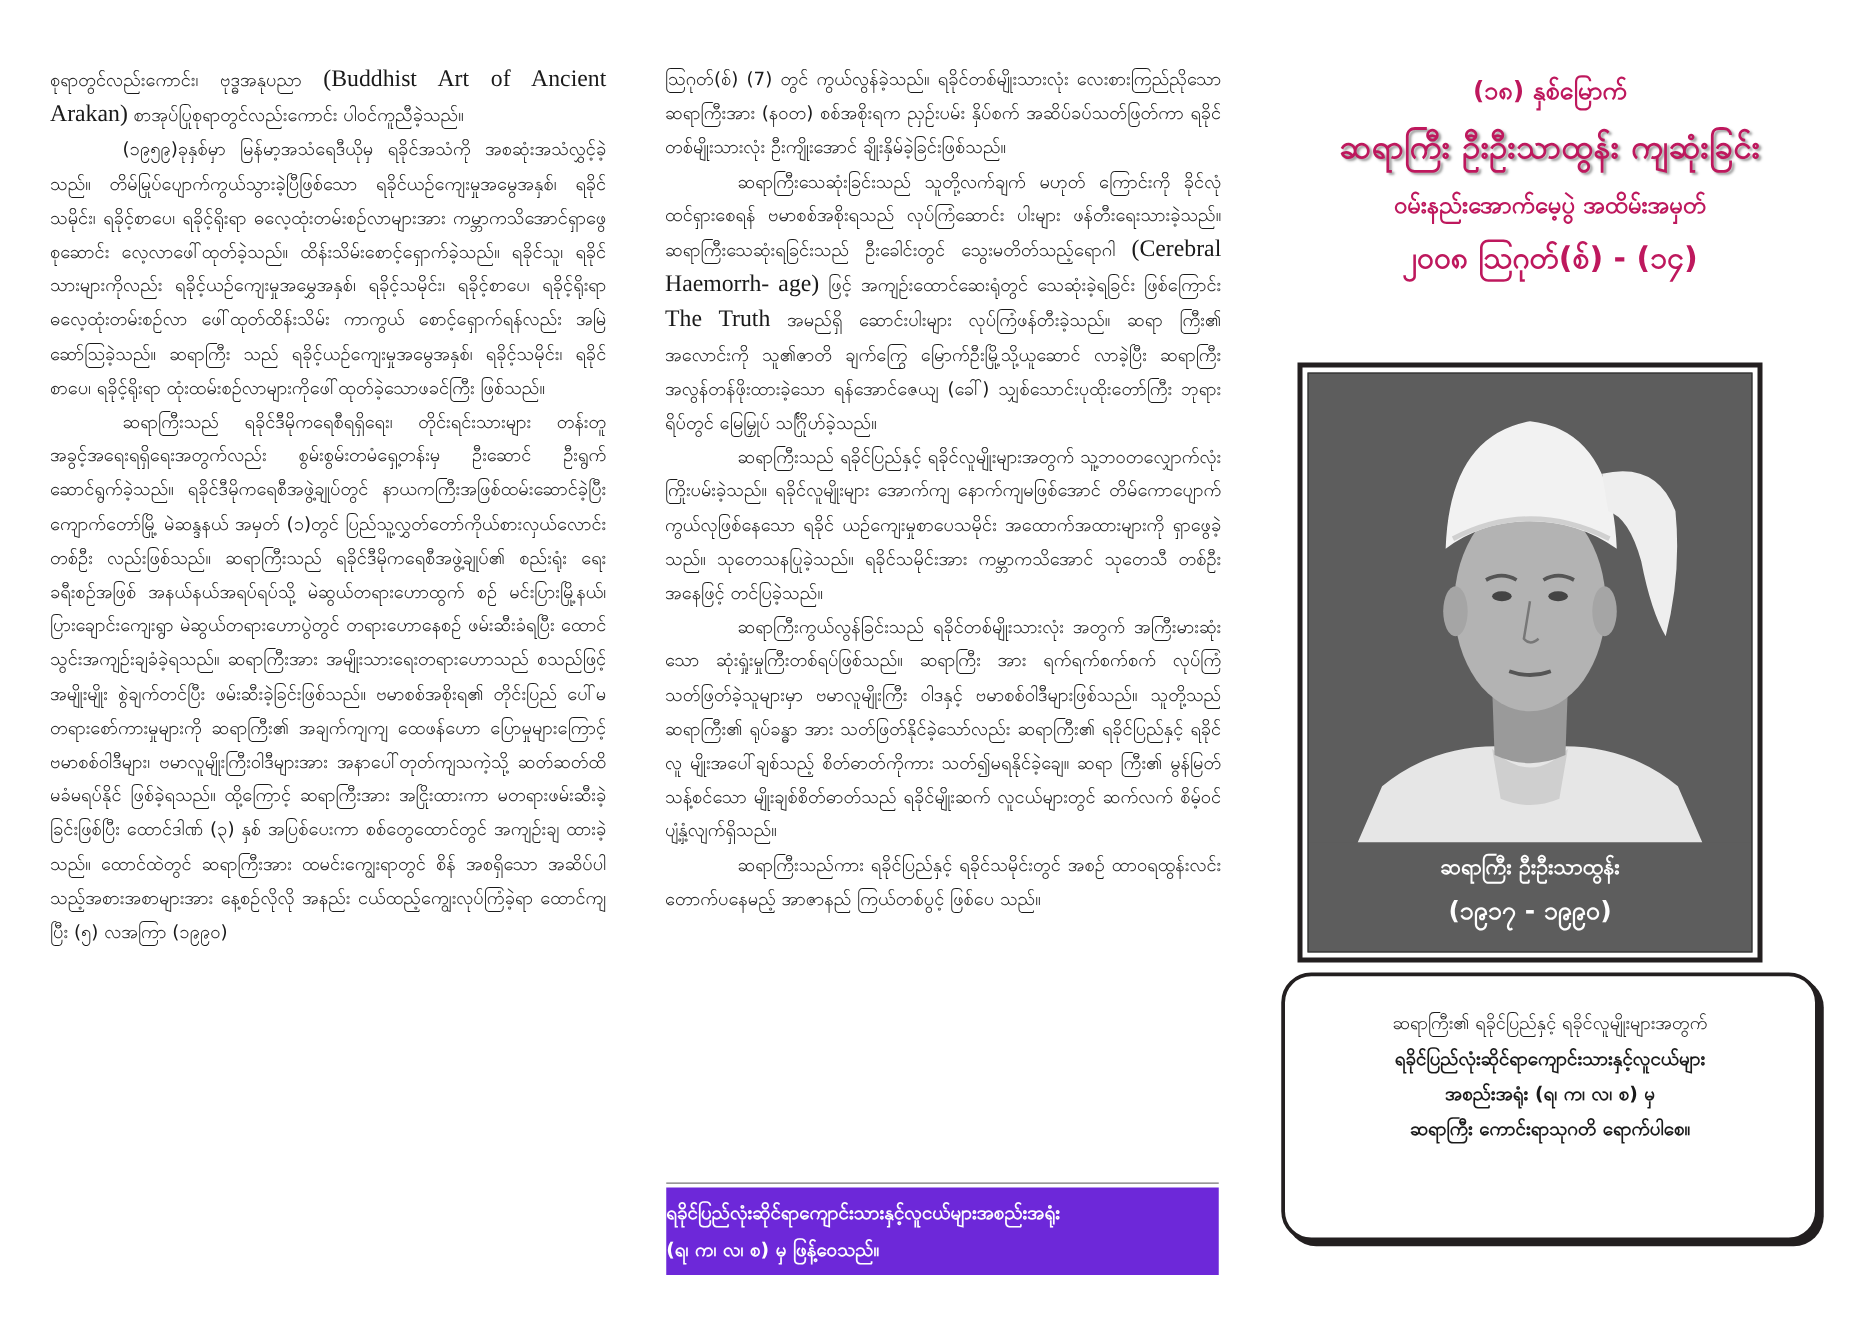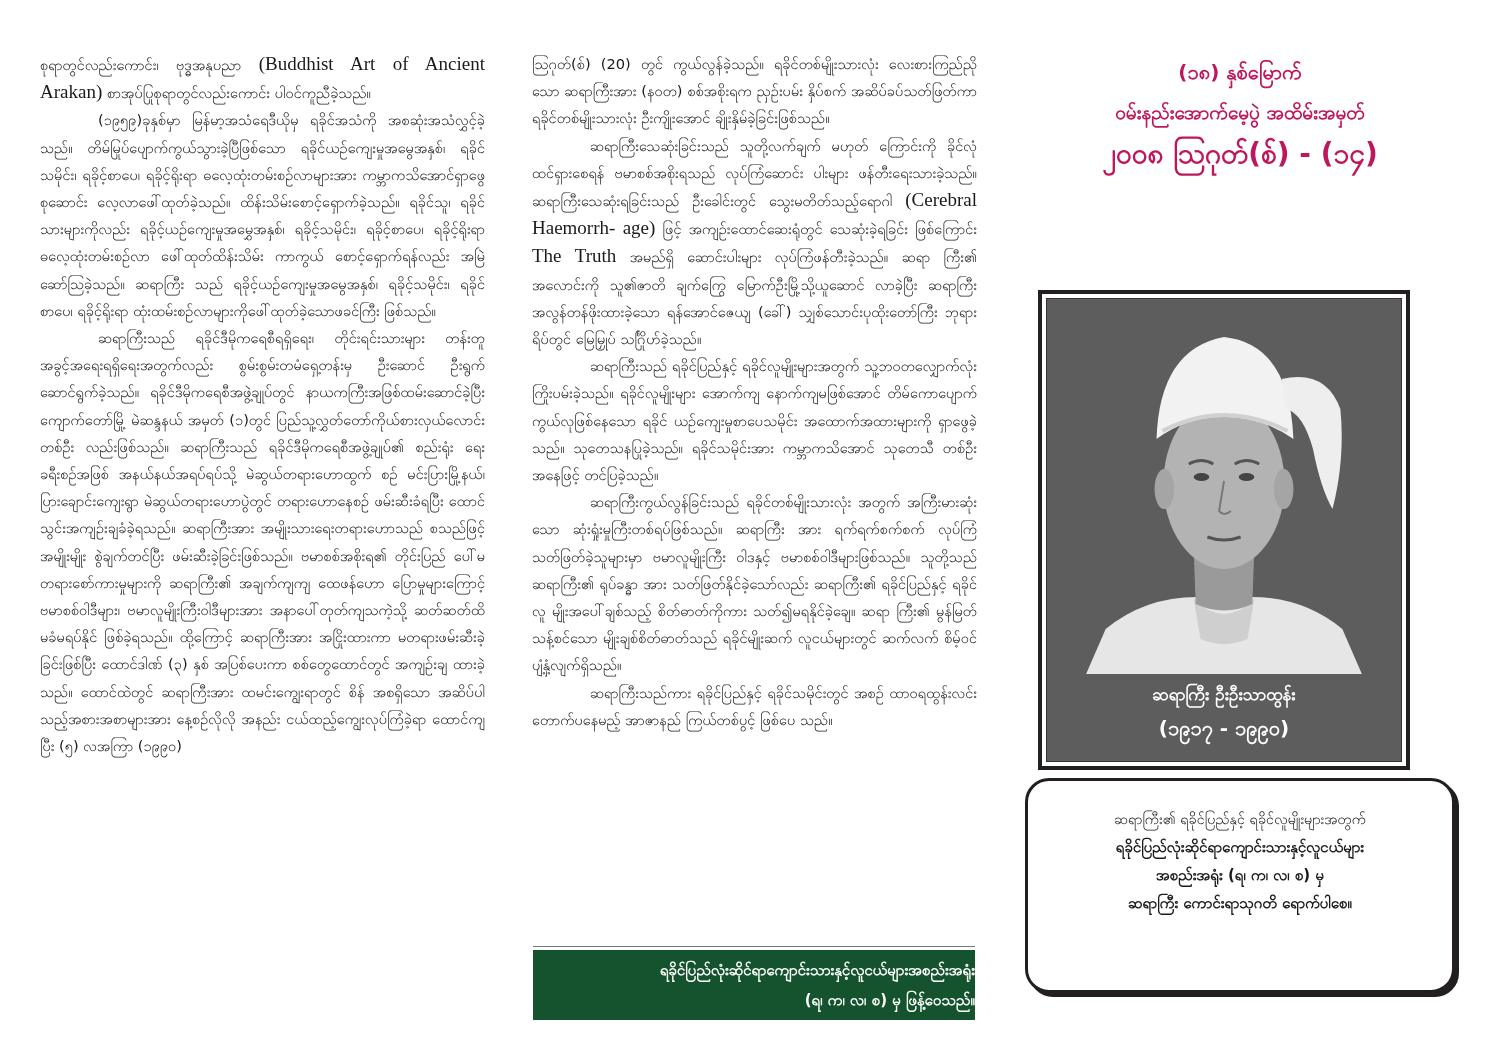--- a/index.html
+++ b/index.html
@@ -12,33 +12,33 @@
     font-size: 14.6px; line-height: 27.2px; text-align: justify;
   }
   .col p { margin: 0; }
   .col p.indent { text-indent: 58px; }
   .col .latin { font-family: "Liberation Serif", serif; font-size: 19px; }
   #col1 { left: 40px; }
   #col2 { left: 532px; }
 
   .black-banner {
     position: absolute; left: 533px; top: 950px; width: 442px; height: 70px;
-    background: #14532d; color: #fff; text-align: right;
+    background: #6d28d9; color: #fff; text-align: left;
     font-size: 15px; font-weight: bold; line-height: 30px;
     padding-top: 5px; box-sizing: border-box;
   }
   .rule { position: absolute; left: 533px; top: 946px; width: 442px; height: 1px; background: #777; }
 
   .title-block {
     position: absolute; left: 1030px; top: 52px; width: 420px; text-align: center; color: #be185d;
   }
   .t1 { font-size: 20px; font-weight: bold; line-height: 40px; }
   .t2 { font-size: 26px; font-weight: bold; line-height: 52px; letter-spacing: 0.5px; text-shadow: 2px 2px 2px #999; }
   .t3 { font-size: 19px; font-weight: bold; line-height: 40px; }
-  .t4 { font-size: 28px; font-weight: bold; line-height: 44px; }
+  .t4 { font-size: 24px; font-weight: bold; line-height: 44px; }
 
   .portrait-frame {
     position: absolute; left: 1038px; top: 290px; width: 372px; height: 480px;
     border: 4px solid #231f20; box-sizing: border-box; padding: 4px; background: #fff;
   }
   .portrait-inner {
     width: 100%; height: 100%; background: #5d5d5d; position: relative; overflow: hidden;
     border: 1px solid #333; box-sizing: border-box; padding-left: 10px;
   }
   .portrait-art { position: absolute; left: 0; top: 0; width: 100%; height: 375px; }
@@ -61,37 +61,38 @@
 
 <div id="col1" class="col">
   <p>
     <span>စုရာတွင်လည်းကောင်း၊ ဗုဒ္ဓအနုပညာ </span><span class="latin">(Buddhist Art of Ancient Arakan)</span><span> စာအုပ်ပြုစုရာတွင်လည်းကောင်း ပါဝင်ကူညီခဲ့သည်။</span>
   </p>
   <p class="indent">(၁၉၅၉)ခုနှစ်မှာ မြန်မာ့အသံရေဒီယိုမှ ရခိုင်အသံကို အစဆုံးအသံလွှင့်ခဲ့သည်။ တိမ်မြုပ်ပျောက်ကွယ်သွားခဲ့ပြီဖြစ်သော ရခိုင်ယဉ်ကျေးမှုအမွေအနှစ်၊ ရခိုင်သမိုင်း၊ ရခိုင့်စာပေ၊ ရခိုင့်ရိုးရာ ဓလေ့ထုံးတမ်းစဉ်လာများအား ကမ္ဘာကသိအောင်ရှာဖွေစုဆောင်း လေ့လာဖေါ်ထုတ်ခဲ့သည်။ ထိန်းသိမ်းစောင့်ရှောက်ခဲ့သည်။ ရခိုင်သူ၊ ရခိုင်သားများကိုလည်း ရခိုင့်ယဉ်ကျေးမှုအမွှေအနှစ်၊ ရခိုင့်သမိုင်း၊ ရခိုင့်စာပေ၊ ရခိုင့်ရိုးရာ ဓလေ့ထုံးတမ်းစဉ်လာ ဖေါ်ထုတ်ထိန်းသိမ်း ကာကွယ် စောင့်ရှောက်ရန်လည်း အမြဲဆော်ဩခဲ့သည်။ ဆရာကြီး သည် ရခိုင့်ယဉ်ကျေးမှုအမွေအနှစ်၊ ရခိုင့်သမိုင်း၊ ရခိုင်စာပေ၊ ရခိုင့်ရိုးရာ ထုံးထမ်းစဉ်လာများကိုဖေါ်ထုတ်ခဲ့သောဖခင်ကြီး ဖြစ်သည်။</p>
   <p class="indent">ဆရာကြီးသည် ရခိုင်ဒီမိုကရေစီရရှိရေး၊ တိုင်းရင်းသားများ တန်းတူအခွင့်အရေးရရှိရေးအတွက်လည်း စွမ်းစွမ်းတမံရှေ့တန်းမှ ဦးဆောင် ဦးရွက် ဆောင်ရွက်ခဲ့သည်။ ရခိုင်ဒီမိုကရေစီအဖွဲ့ချုပ်တွင် နာယကကြီးအဖြစ်ထမ်းဆောင်ခဲ့ပြီး ကျောက်တော်မြို့ မဲဆန္ဒနယ် အမှတ် (၁)တွင် ပြည်သူ့လွှတ်တော်ကိုယ်စားလှယ်လောင်း တစ်ဦး လည်းဖြစ်သည်။ ဆရာကြီးသည် ရခိုင်ဒီမိုကရေစီအဖွဲ့ချုပ်၏ စည်းရုံး ရေးခရီးစဉ်အဖြစ် အနယ်နယ်အရပ်ရပ်သို့ မဲဆွယ်တရားဟောထွက် စဉ် မင်းပြားမြို့နယ်၊ ပြားချောင်းကျေးရွာ မဲဆွယ်တရားဟောပွဲတွင် တရားဟောနေစဉ် ဖမ်းဆီးခံရပြီး ထောင်သွင်းအကျဉ်းချခံခဲ့ရသည်။ ဆရာကြီးအား အမျိုးသားရေးတရားဟောသည် စသည်ဖြင့် အမျိုးမျိုး စွဲချက်တင်ပြီး ဖမ်းဆီးခဲ့ခြင်းဖြစ်သည်။ ဗမာစစ်အစိုးရ၏ တိုင်းပြည် ပေါ်မတရားစော်ကားမှုများကို ဆရာကြီး၏ အချက်ကျကျ ထေဖန်ဟော ပြောမှုများကြောင့် ဗမာစစ်ဝါဒီများ၊ ဗမာလူမျိုးကြီးဝါဒီများအား အနာပေါ်တုတ်ကျသကဲ့သို့ ဆတ်ဆတ်ထိမခံမရပ်နိုင် ဖြစ်ခဲ့ရသည်။ ထို့ကြောင့် ဆရာကြီးအား အငြိုးထားကာ မတရားဖမ်းဆီးခဲ့ခြင်းဖြစ်ပြီး ထောင်ဒါဏ် (၃) နှစ် အပြစ်ပေးကာ စစ်တွေထောင်တွင် အကျဉ်းချ ထားခဲ့သည်။ ထောင်ထဲတွင် ဆရာကြီးအား ထမင်းကျွေးရာတွင် စိန် အစရှိသော အဆိပ်ပါသည့်အစားအစာများအား နေ့စဉ်လိုလို အနည်း ငယ်ထည့်ကျွေးလုပ်ကြံခဲ့ရာ ထောင်ကျပြီး (၅) လအကြာ (၁၉၉၀)</p>
 </div>
 
 <div id="col2" class="col">
-  <p>ဩဂုတ်(စ်) (20) တွင် ကွယ်လွန်ခဲ့သည်။ ရခိုင်တစ်မျိုးသားလုံး လေးစားကြည်ညိုသော ဆရာကြီးအား (နဝတ) စစ်အစိုးရက ညှဉ်းပမ်း နှိပ်စက် အဆိပ်ခပ်သတ်ဖြတ်ကာ ရခိုင်တစ်မျိုးသားလုံး ဦးကျိုးအောင် ချိုးနှိမ်ခဲ့ခြင်းဖြစ်သည်။</p>
+  <p>ဩဂုတ်(စ်) (7) တွင် ကွယ်လွန်ခဲ့သည်။ ရခိုင်တစ်မျိုးသားလုံး လေးစားကြည်ညိုသော ဆရာကြီးအား (နဝတ) စစ်အစိုးရက ညှဉ်းပမ်း နှိပ်စက် အဆိပ်ခပ်သတ်ဖြတ်ကာ ရခိုင်တစ်မျိုးသားလုံး ဦးကျိုးအောင် ချိုးနှိမ်ခဲ့ခြင်းဖြစ်သည်။</p>
   <p class="indent">
     <span>ဆရာကြီးသေဆုံးခြင်းသည် သူတို့လက်ချက် မဟုတ် ကြောင်းကို ခိုင်လုံထင်ရှားစေရန် ဗမာစစ်အစိုးရသည် လုပ်ကြံဆောင်း ပါးများ ဖန်တီးရေးသားခဲ့သည်။ ဆရာကြီးသေဆုံးရခြင်းသည် ဦးခေါင်းတွင် သွေးမတိတ်သည့်ရောဂါ </span><span class="latin">(Cerebral Haemorrh- age)</span><span> ဖြင့် အကျဉ်းထောင်ဆေးရုံတွင် သေဆုံးခဲ့ရခြင်း ဖြစ်ကြောင်း </span><span class="latin">The Truth</span><span> အမည်ရှိ ဆောင်းပါးများ လုပ်ကြံဖန်တီးခဲ့သည်။ ဆရာ ကြီး၏ အလောင်းကို သူ၏ဇာတိ ချက်ကြွေ မြောက်ဦးမြို့သို့ယူဆောင် လာခဲ့ပြီး ဆရာကြီးအလွန်တန်ဖိုးထားခဲ့သော ရန်အောင်ဇေယျ (ခေါ်) သျှစ်သောင်းပုထိုးတော်ကြီး ဘုရားရိပ်တွင် မြေမြှုပ် သင်္ဂြိုဟ်ခဲ့သည်။</span>
   </p>
   <p class="indent">ဆရာကြီးသည် ရခိုင်ပြည်နှင့် ရခိုင်လူမျိုးများအတွက် သူ့ဘဝတလျှောက်လုံး ကြိုးပမ်းခဲ့သည်။ ရခိုင်လူမျိုးများ အောက်ကျ နောက်ကျမဖြစ်အောင် တိမ်ကောပျောက်ကွယ်လုဖြစ်နေသော ရခိုင် ယဉ်ကျေးမှုစာပေသမိုင်း အထောက်အထားများကို ရှာဖွေခဲ့သည်။ သုတေသနပြုခဲ့သည်။ ရခိုင်သမိုင်းအား ကမ္ဘာကသိအောင် သုတေသီ တစ်ဦးအနေဖြင့် တင်ပြခဲ့သည်။</p>
   <p class="indent">ဆရာကြီးကွယ်လွန်ခြင်းသည် ရခိုင်တစ်မျိုးသားလုံး အတွက် အကြီးမားဆုံးသော ဆုံးရှုံးမှုကြီးတစ်ရပ်ဖြစ်သည်။ ဆရာကြီး အား ရက်ရက်စက်စက် လုပ်ကြံသတ်ဖြတ်ခဲ့သူများမှာ ဗမာလူမျိုးကြီး ဝါဒနှင့် ဗမာစစ်ဝါဒီများဖြစ်သည်။ သူတို့သည် ဆရာကြီး၏ ရုပ်ခန္ဓာ အား သတ်ဖြတ်နိုင်ခဲ့သော်လည်း ဆရာကြီး၏ ရခိုင်ပြည်နှင့် ရခိုင်လူ မျိုးအပေါ်ချစ်သည့် စိတ်ဓာတ်ကိုကား သတ်၍မရနိုင်ခဲ့ချေ။ ဆရာ ကြီး၏ မွန်မြတ်သန့်စင်သော မျိုးချစ်စိတ်ဓာတ်သည် ရခိုင်မျိုးဆက် လူငယ်များတွင် ဆက်လက် စိမ့်ဝင်ပျံ့နှံ့လျက်ရှိသည်။</p>
   <p class="indent">ဆရာကြီးသည်ကား ရခိုင်ပြည်နှင့် ရခိုင်သမိုင်းတွင် အစဉ် ထာဝရထွန်းလင်းတောက်ပနေမည့် အာဇာနည် ကြယ်တစ်ပွင့် ဖြစ်ပေ သည်။</p>
 </div>
 
 <div class="rule"></div>
 <div class="black-banner">
   <div>ရခိုင်ပြည်လုံးဆိုင်ရာကျောင်းသားနှင့်လူငယ်များအစည်းအရုံး</div>
   <div>(ရ၊ က၊ လ၊ စ) မှ ဖြန့်ဝေသည်။</div>
 </div>
 
 <div class="title-block">
   <div class="t1">(၁၈) နှစ်မြောက်</div>
+  <div class="t2">ဆရာကြီး ဦးဦးသာထွန်း ကျဆုံးခြင်း</div>
   <div class="t3">ဝမ်းနည်းအောက်မေ့ပွဲ အထိမ်းအမှတ်</div>
   <div class="t4">၂၀၀၈ ဩဂုတ်(စ်) - (၁၄)</div>
 </div>
 
 <div class="portrait-frame">
   <div class="portrait-inner">
     <svg class="portrait-art" viewBox="0 0 362 375" preserveAspectRatio="none">
       <rect width="362" height="375" fill="#5d5d5d"></rect>
 
       <path d="M40 375 L60 330 Q110 290 181 300 Q252 290 302 330 L322 375 Z" fill="#e6e6e6"></path>

